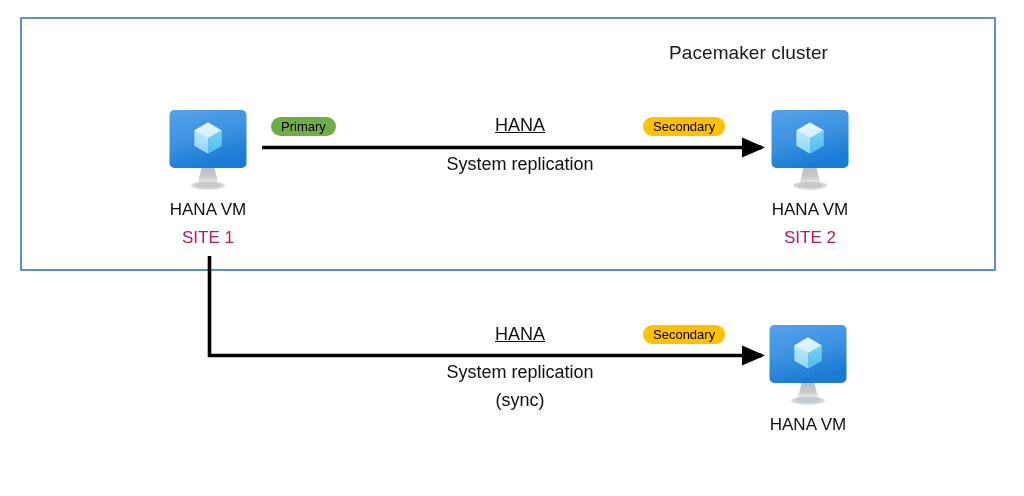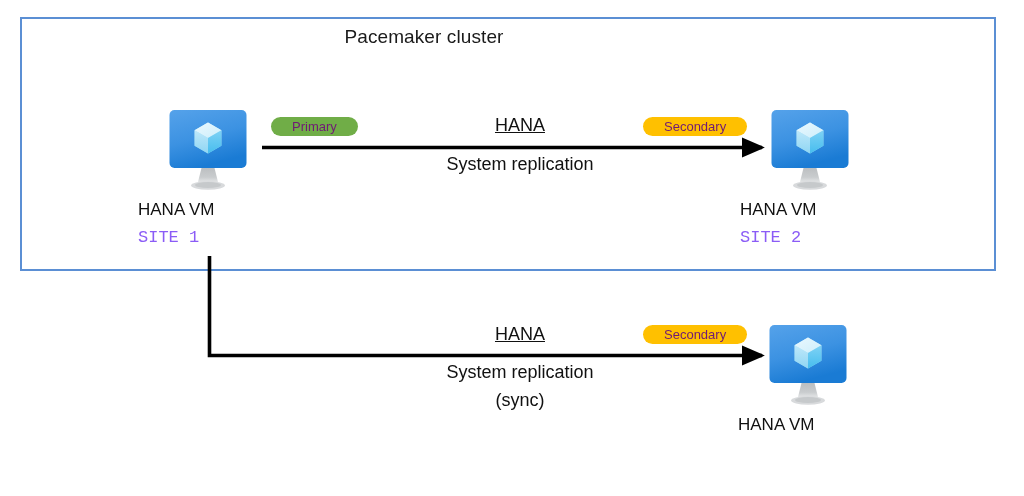--- a/index.html
+++ b/index.html
@@ -29,51 +29,51 @@
     top: 17px;
     width: 976px;
     height: 254px;
     border: 2px solid #5B8FD4;
     background: transparent;
     box-sizing: border-box;
   }
   .cluster-title {
     position: absolute;
     left: 20px;
-    top: 26px;
+    top: 42px;
     width: 808px;
-    text-align: center;
+    text-align: right;
     font-size: 19px;
     letter-spacing: 0.1px;
     color: #1a1a1a;
   }
 
   
   .vm-node {
     position: absolute;
     width: 140px;
+    text-align: center;
   }
   .vm-icon {
     width: 84px;
     height: 88px;
     margin: 0 auto;
     display: block;
   }
   .vm-label {
     font-size: 17px;
     line-height: 28px;
     color: #111111;
     white-space: nowrap;
   }
   .vm-label-2 {
     font-size: 17px;
     line-height: 28px;
-    color: #8b5cf6;
-    white-space: nowrap;
-    font-family: Liberation Mono, monospace;
+    color: #be185d;
+    white-space: nowrap;
   }
 
   #vm-site1 { left: 138px; top: 108px; }
   #vm-site2 { left: 740px; top: 108px; }
   #vm-sitedr { left: 738px; top: 323px; }
 
   
   #connectors {
     position: absolute;
     left: 0;
@@ -82,24 +82,24 @@
     height: 496px;
     pointer-events: none;
   }
 
   
   .badge {
     position: absolute;
     height: 19px;
     line-height: 19px;
     border-radius: 10px;
-    color: #701a75;
+    color: #000000;
     font-size: 13px;
     text-align: center;
-    padding: 0 21px;
+    padding: 0 10px;
     white-space: nowrap;
     box-sizing: border-box;
   }
   .badge-primary { background: #70AD47; }
   .badge-secondary { background: #FFC000; }
 
   #badge-primary-1 { left: 271px; top: 117px; }
   #badge-secondary-1 { left: 643px; top: 117px; }
   #badge-secondary-2 { left: 643px; top: 325px; }
 

